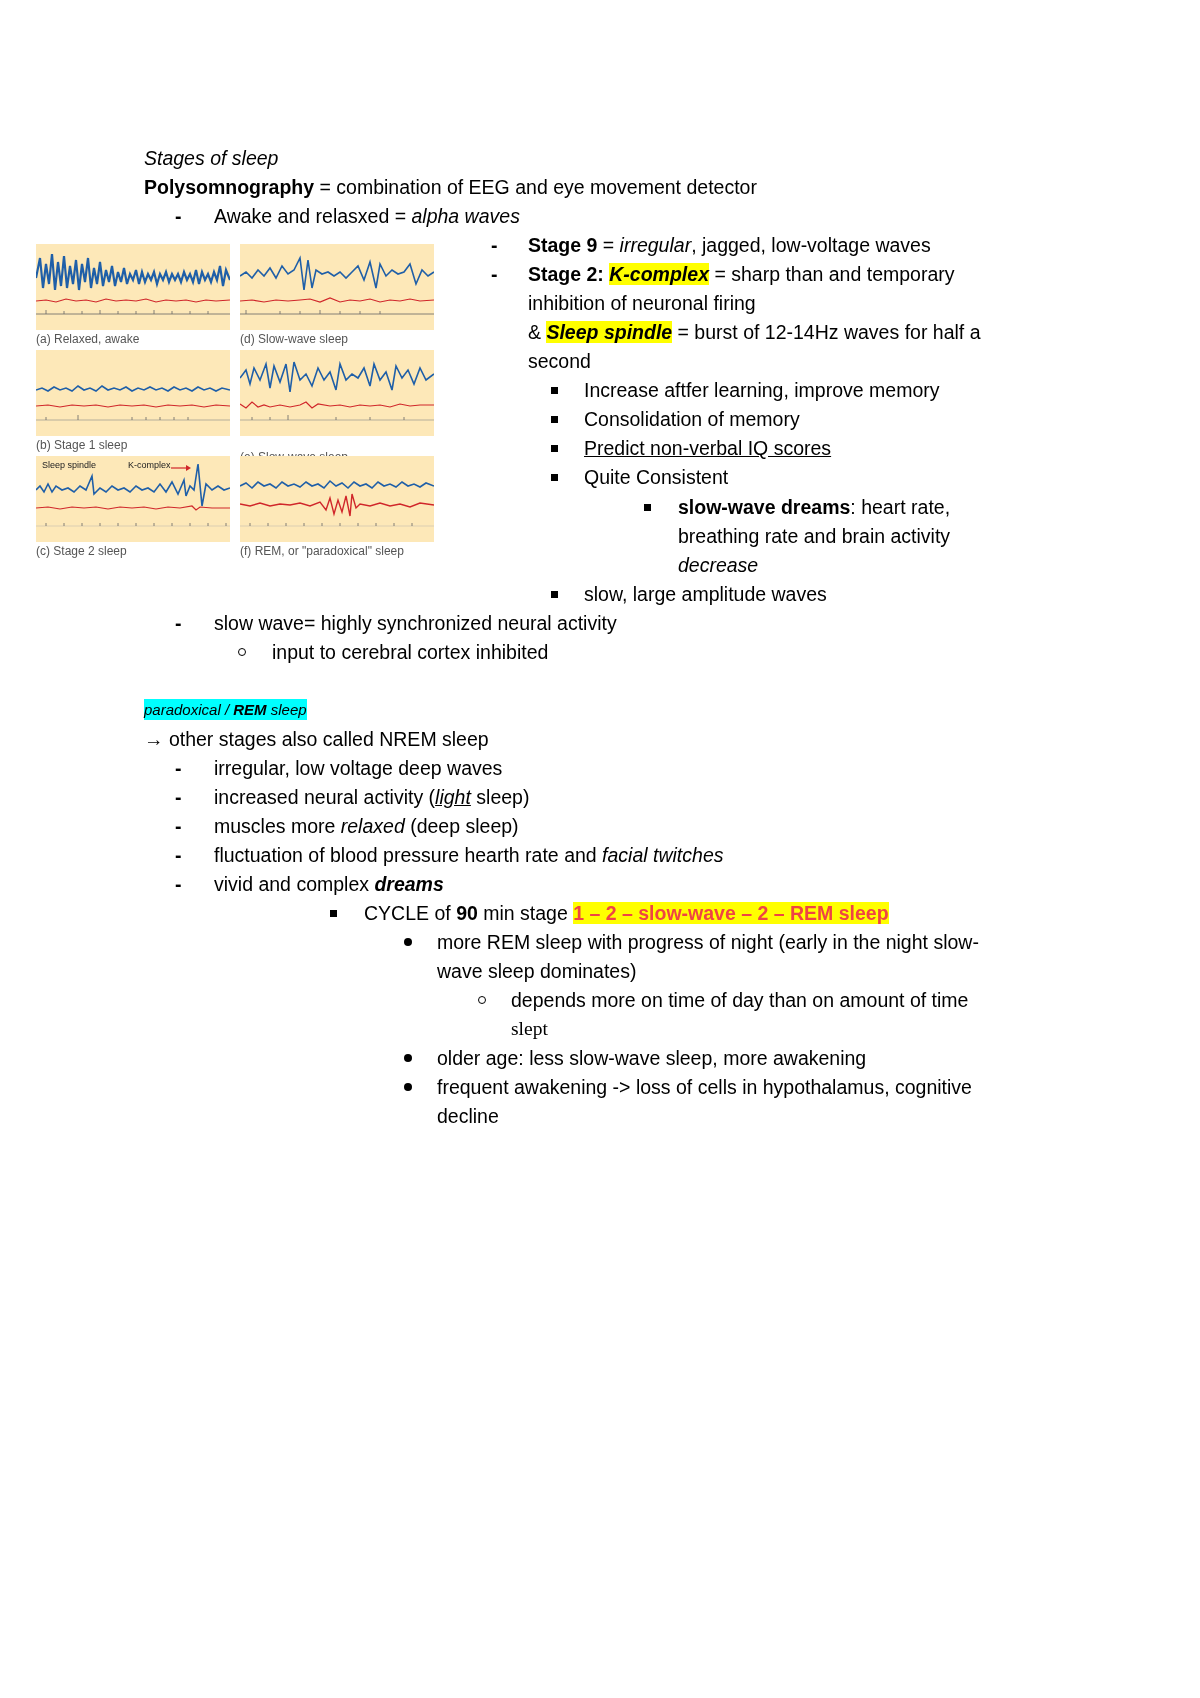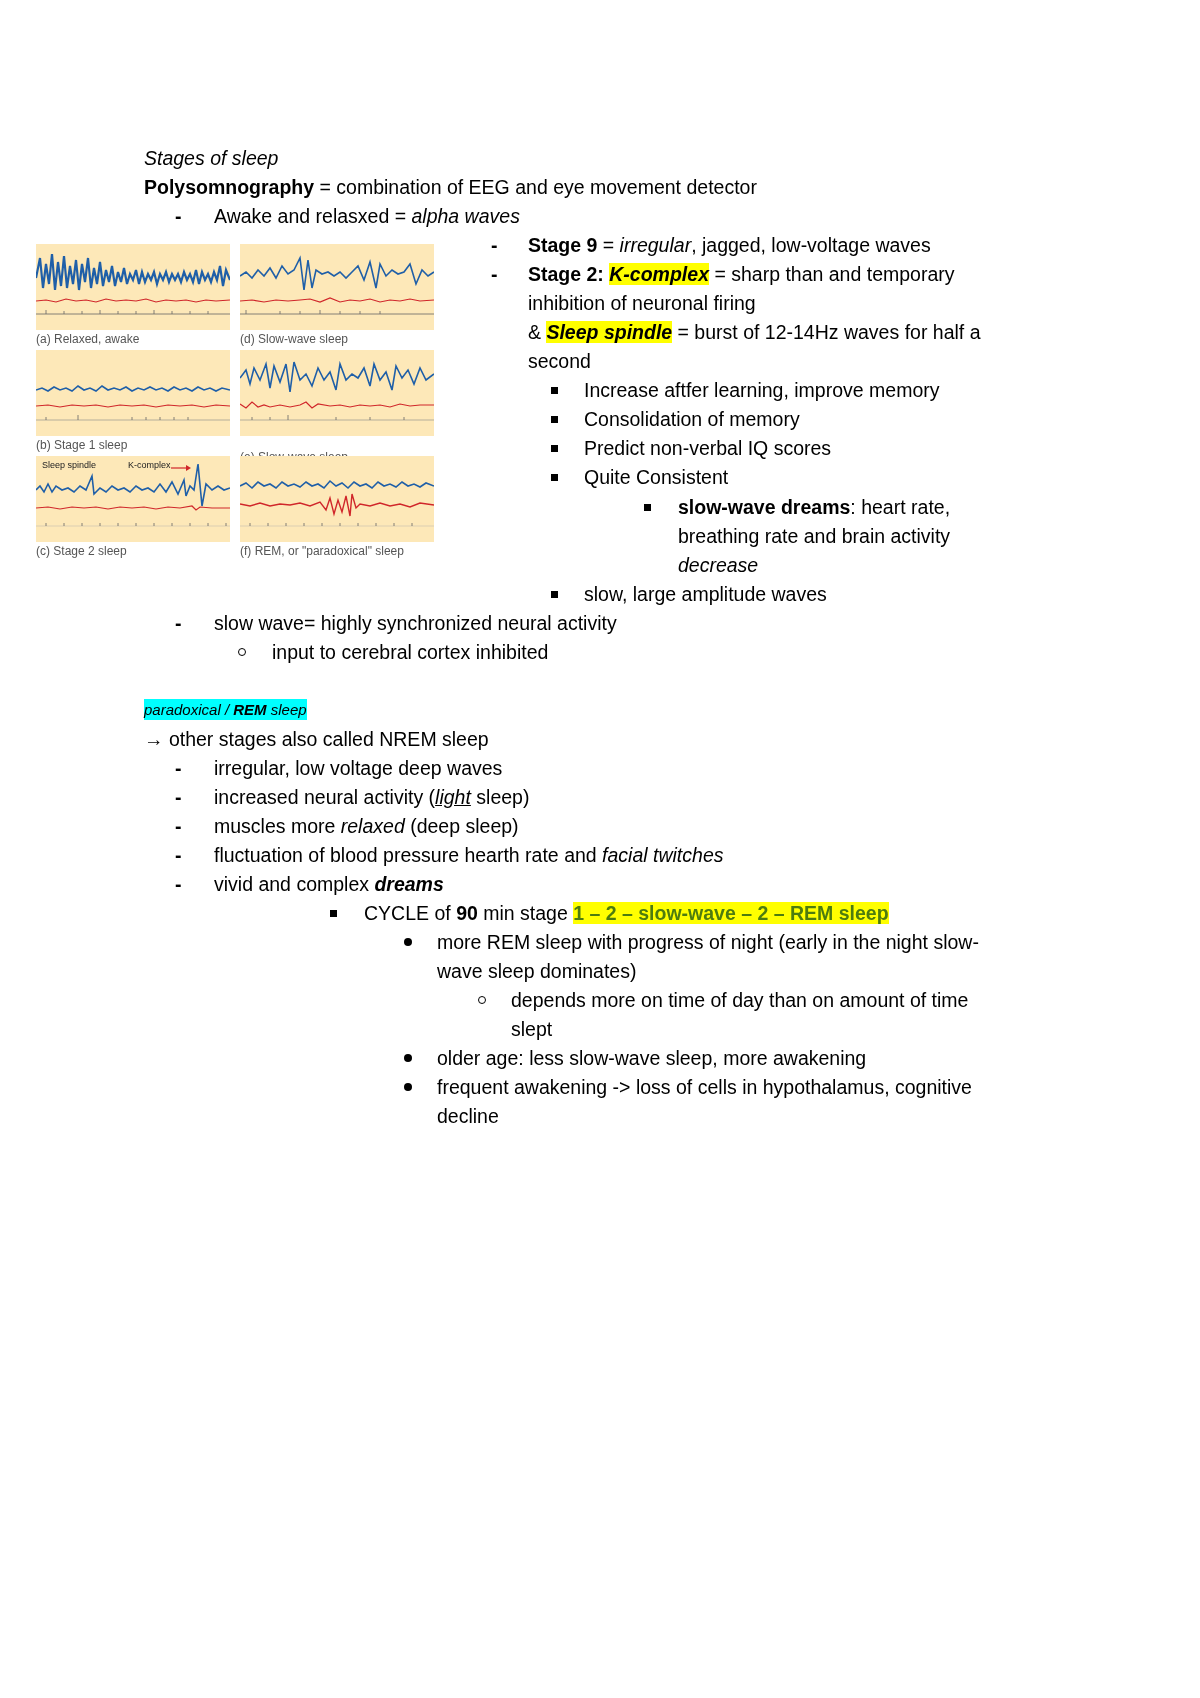--- a/index.html
+++ b/index.html
@@ -6,21 +6,21 @@
     body {
       width: 1200px; height: 1698px; position: relative; overflow: hidden;
       font-family: "Liberation Sans", "DejaVu Sans", sans-serif;
       color: #000; font-size: 19.5px;
     }
     .line { position: absolute; white-space: nowrap; line-height: 26px; height: 26px; }
     .it { font-style: italic; }
     .b { font-weight: bold; }
     .hl-yellow { background: #ffff00; }
     .hl-cyan { background: #00ffff; }
-    .red { color: #4d7c0f; }
+    .red { color: #ef4444; }
     .u { text-decoration: underline; font-style: italic; }
     .marker { position: absolute; line-height: 26px; height: 26px; }
     .dash { font-weight: bold; }
     .sq { display: inline-block; width: 7px; height: 7px; background: #000; position: absolute; top: 10px; }
     .dot { display: inline-block; width: 8px; height: 8px; border-radius: 50%; background: #000; position: absolute; top: 9px; }
     .circ { display: inline-block; width: 8px; height: 8px; border-radius: 50%; border: 1px solid #000; position: absolute; top: 9px; box-sizing: border-box; }
 
     .figure { position: absolute; left: 36px; top: 244px; width: 400px; height: 312px; }
     .panel { position: absolute; width: 194px; background: #fde8b8; }
     .panel svg { display: block; }
@@ -60,21 +60,21 @@
     <span class="sq"></span>
   </div>
 <div class="line" style="left:584px; top:377px;">Increase aftfer learning, improve memory</div>
 <div class="marker" style="left:551px; top:406px;">
     <span class="sq"></span>
   </div>
 <div class="line" style="left:584px; top:406px;">Consolidation of memory</div>
 <div class="marker" style="left:551px; top:435px;">
     <span class="sq"></span>
   </div>
-<div class="line" style="left:584px; top:435px;">Predict non-verbal IQ scores</div>
+<div class="line" style="left:584px; top:435px;text-decoration:underline;">Predict non-verbal IQ scores</div>
 <div class="marker" style="left:551px; top:464px;">
     <span class="sq"></span>
   </div>
 <div class="line" style="left:584px; top:464px;">Quite Consistent</div>
 
 <div class="marker" style="left:644px; top:494px;">
     <span class="sq"></span>
   </div>
 <div class="line" style="left:678px; top:494px;">
   <span class="b">slow-wave dreams</span><span>: heart rate,</span>
@@ -134,21 +134,21 @@
 <div class="marker" style="left:404px; top:929px;">
     <span class="dot"></span>
   </div>
 <div class="line" style="left:437px; top:929px;">more REM sleep with progress of night (early in the night slow-</div>
 <div class="line" style="left:437px; top:958px;">wave sleep dominates)</div>
 
 <div class="marker" style="left:478px; top:987px;">
     <span class="circ"></span>
   </div>
 <div class="line" style="left:511px; top:987px;">depends more on time of day than on amount of time</div>
-<div class="line" style="left:511px; top:1016px;">slept</div>
+<div class="line" style="left:511px; top:1016px;font-family:Liberation Serif, serif;">slept</div>
 
 <div class="marker" style="left:404px; top:1045px;">
     <span class="dot"></span>
   </div>
 <div class="line" style="left:437px; top:1045px;">older age: less slow-wave sleep, more awakening</div>
 
 <div class="marker" style="left:404px; top:1074px;">
     <span class="dot"></span>
   </div>
 <div class="line" style="left:437px; top:1074px;">frequent awakening -&gt; loss of cells in hypothalamus, cognitive</div>

